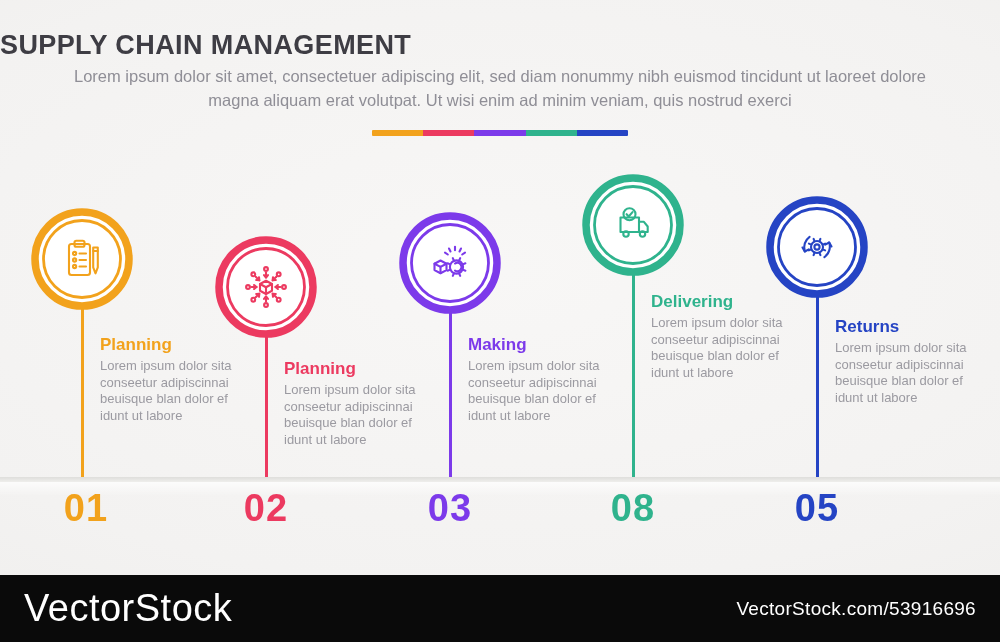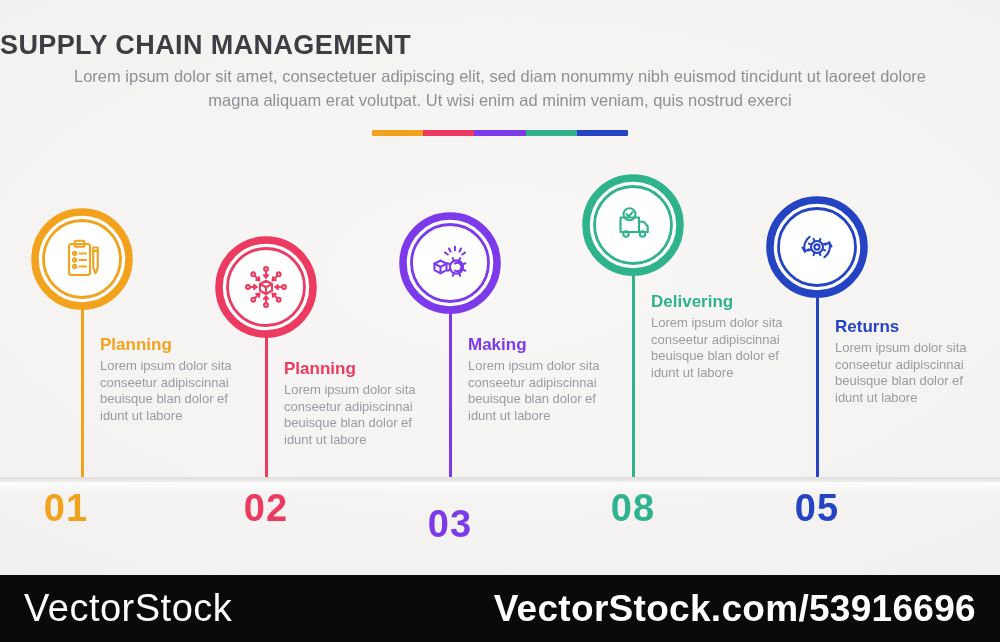--- a/index.html
+++ b/index.html
@@ -43,21 +43,21 @@
     position:absolute; top:482px; left:0; width:100%; height:14px;
     background:linear-gradient(to bottom, rgba(255,255,255,0.75), rgba(255,255,255,0));
   }
   .footer {
     position:absolute; left:0; top:575px; width:100%; height:67px;
     background:#0a0a0a; color:#ffffff;
     display:flex; align-items:center; justify-content:space-between;
     padding:16px 24px;
   }
   .footer-logo { font-size:38px; font-weight:500; letter-spacing:0.5px; }
-  .footer-url  { font-size:37px; font-weight:700; letter-spacing:0.3px; }
+  .footer-url  { font-size:19px; font-weight:400; letter-spacing:0.3px; }
   svg .ic { fill:none; stroke:currentColor; stroke-width:2.1; stroke-linecap:round; stroke-linejoin:round; }
 </style>
 </head>
 <body>
 
 <div id="canvas">
   <div class="page-title">SUPPLY CHAIN MANAGEMENT</div>
   <div class="page-subtitle">Lorem ipsum dolor sit amet, consectetuer adipiscing elit, sed diam nonummy nibh euismod tincidunt ut laoreet dolore magna aliquam erat volutpat. Ut wisi enim ad minim veniam, quis nostrud exerci</div>
   <div class="color-bar">
       <div style="background: rgb(242, 162, 28);"></div>
@@ -186,23 +186,23 @@
      <path class="ic" d="M38.5 23.5 l-2.3 -4 l-4 2.2"></path>
           </g>
      </svg></div>
       <div class="step-title" style="left: 835px; top: 317px; color: rgb(37, 68, 196);">Returns</div>
       <div class="step-desc" style="left: 835px; top: 340px;">Lorem ipsum dolor sita conseetur adipiscinnai beuisque blan dolor ef idunt ut labore</div>
     </div>
 
   <div class="baseline-divider"></div>
   <div class="baseline-glow"></div>
   <div id="numbers-layer">
-      <div class="step-number" style="left: 66px; color: rgb(242, 162, 28);">01</div>
+      <div class="step-number" style="left: 86px; color: rgb(242, 162, 28);">01</div>
       <div class="step-number" style="left: 266px; color: rgb(236, 58, 96);">02</div>
-      <div class="step-number" style="left: 450px; color: rgb(124, 58, 234); margin-top: 16px;">03</div>
+      <div class="step-number" style="left: 450px; color: rgb(124, 58, 234);">03</div>
       <div class="step-number" style="left: 633px; color: rgb(47, 179, 141);">08</div>
       <div class="step-number" style="left: 817px; color: rgb(37, 68, 196);">05</div>
     </div>
 
   <div class="footer">
     <span class="footer-logo">VectorStock</span>
     <span class="footer-url">VectorStock.com/53916696</span>
   </div>
 </div>
 

